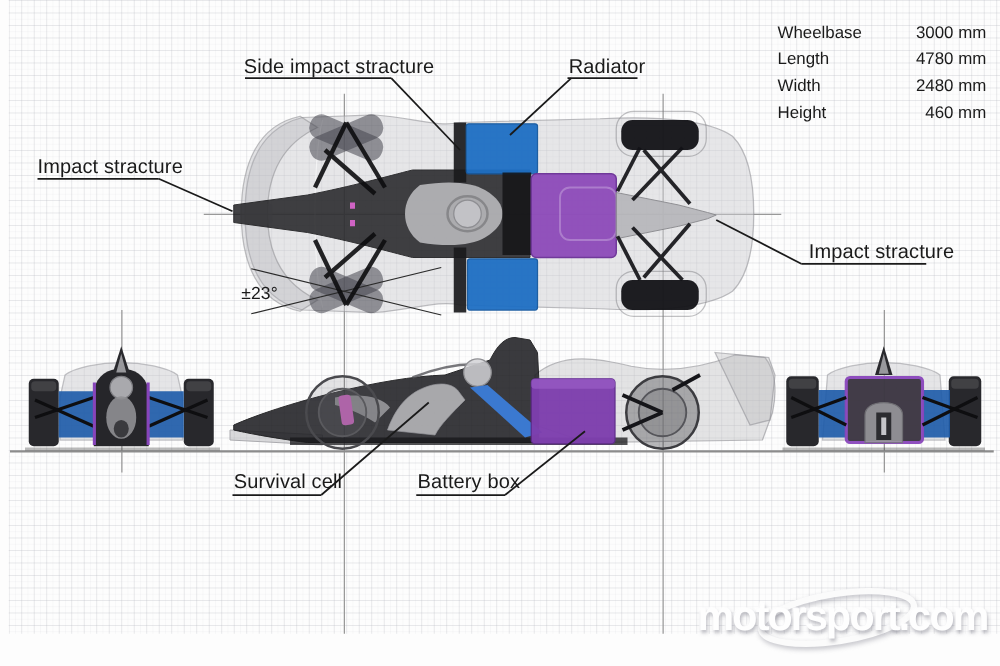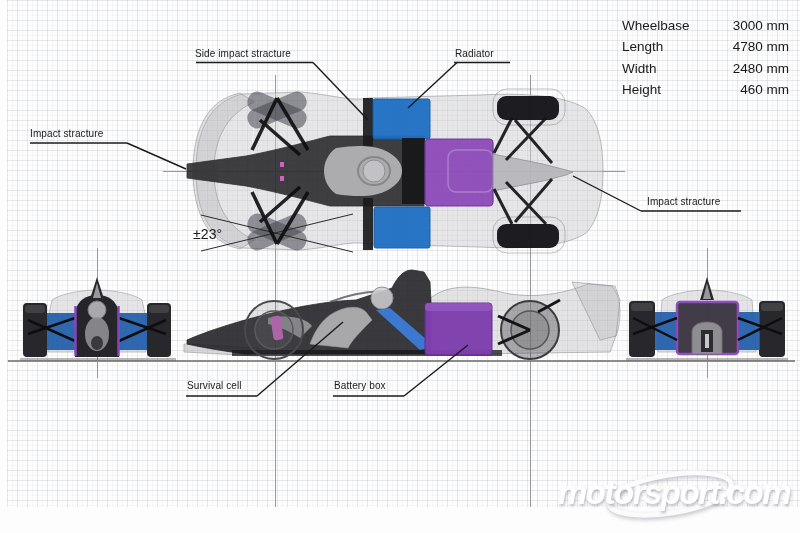--- a/index.html
+++ b/index.html
@@ -14,35 +14,35 @@
     position:absolute;left:7px;top:0;width:793px;height:507px;
     background-image:
       linear-gradient(to right, rgba(190,192,198,0.28) 1px, transparent 1px),
       linear-gradient(to bottom, rgba(190,192,198,0.28) 1px, transparent 1px),
       linear-gradient(to right, rgba(200,202,208,0.12) 1px, transparent 1px),
       linear-gradient(to bottom, rgba(200,202,208,0.12) 1px, transparent 1px);
     background-size:10px 10px,10px 10px,5px 5px,5px 5px;
   }
   svg.layer{position:absolute;left:0;top:0;}
   .lbl{
-    position:absolute;font-size:10px;line-height:15px;white-space:nowrap;
+    position:absolute;font-size:16px;line-height:15px;white-space:nowrap;
     color:var(--ink,#1a1a1a);letter-spacing:0.1px;
   }
   .angle{font-size:14px;}
   
   .specs{position:absolute;left:622px;top:15px;width:167px;font-size:13.5px;}
   .spec-row{display:flex;justify-content:space-between;line-height:21.3px;}
   .spec-value{text-align:center;}
   
   .watermark{
     position:absolute;left:552px;top:468px;width:246px;height:50px;
   }
   .watermark .wm-text{
     position:absolute;left:6px;top:6px;z-index:2;
-    font-size:33px;font-weight:bold;font-style:italic;letter-spacing:-1.5px;
+    font-size:33px;font-weight:bold;letter-spacing:-1.5px;
     color:#fefefe;
     text-shadow:1px 2px 3px rgba(125,125,138,0.5), -1px -1px 1px rgba(255,255,255,0.9);
   }
   .watermark svg{position:absolute;left:0;top:0;z-index:1;
     filter:drop-shadow(1px 2px 2px rgba(125,125,138,0.45));}
 </style>
 </head>
 <body>
 
 <div id="canvas">

